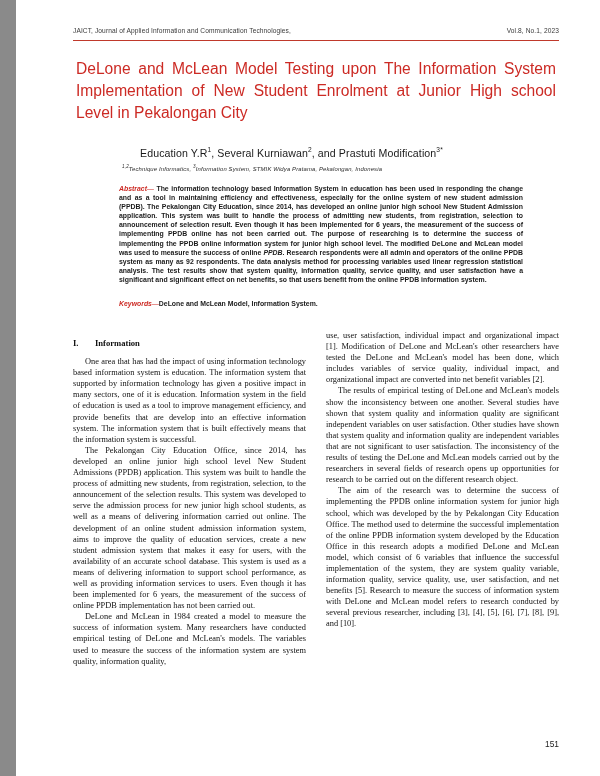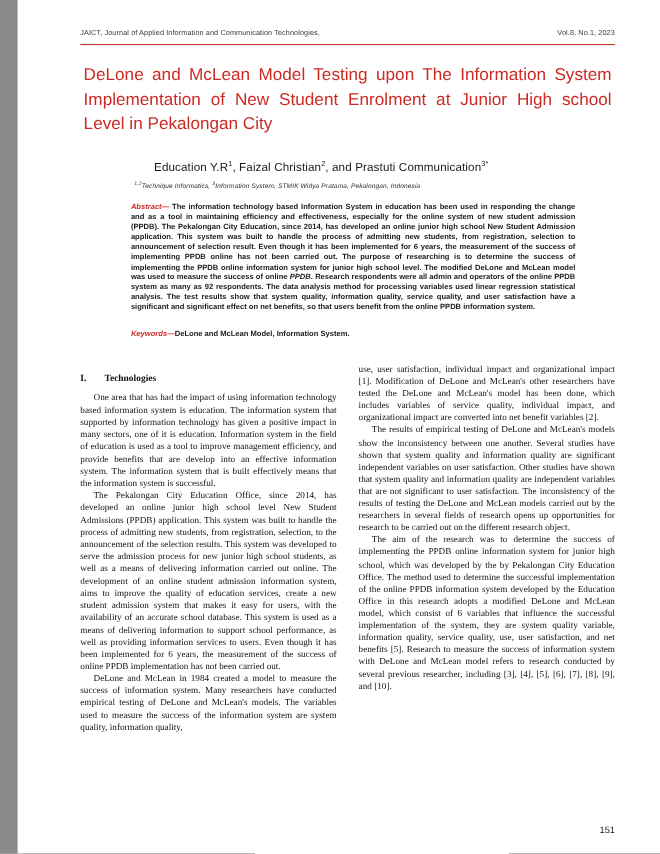--- a/index.html
+++ b/index.html
@@ -158,61 +158,61 @@
   .col p {
     margin: 0;
     text-indent: 12px;
   }
   .col p.noindent { text-indent: 0; }
 
   
   .folio {
     position: absolute;
     right: 57px;
-    bottom: 17px;
+    bottom: 27px;
     font-family: "Liberation Sans", "DejaVu Sans", sans-serif;
     font-size: 8.4px;
     color: #222222;
   }
 </style>
 </head>
 <body>
 
 <div class="page">
 
   <div class="runhead">
     <span>JAICT, Journal of Applied Information and Communication Technologies,</span>
     <span>Vol.8, No.1, 2023</span>
   </div>
   <div class="runhead-rule"></div>
 
   <h1 class="title">DeLone and McLean Model Testing upon The Information System Implementation of New Student Enrolment at Junior High school Level in Pekalongan City</h1>
 
   <div class="authors">
-    <span>Education Y.R</span><sup>1</sup><span>, </span><span>Faizal Christian</span><sup>2</sup><span>, and </span><span>Prastuti Communication</span><sup>3*</sup>
+    <span>Education Y.R</span><sup>1</sup><span>, </span><span>Several Kurniawan</span><sup>2</sup><span>, and </span><span>Prastuti Modification</span><sup>3*</sup>
   </div>
 
   <div class="affil">
     <sup>1,2</sup><span>Technique Informatics, </span><sup>3</sup><span>Information System, STMIK Widya Pratama, Pekalongan, Indonesia</span>
   </div>
 
   <div class="abstract">
     <span class="lead">Abstract—</span><span class="bodytext"> The information technology based Information System in education has been used in responding the change and as a tool in maintaining efficiency and effectiveness, especially for the online system of  new student admission (PPDB). The Pekalongan City Education, since 2014, has developed an online junior high school New Student Admission application. This system was built to handle the process of admitting new students, from registration, selection to announcement of selection result. Even though it has been implemented for 6 years, the measurement of the success of implementing PPDB online has not been carried out. The purpose of researching is to determine the success of implementing the PPDB online information system for junior high school level. The modified DeLone and McLean model was used to measure the success of online </span><em>PPDB</em><span class="bodytext">. Research respondents were all admin and operators of the online PPDB system as many as 92 respondents. The data analysis method for processing variables used linear regression statistical analysis. The test results show that system quality, information quality, service quality, and user satisfaction have a significant and significant effect on net benefits, so that users benefit from the online PPDB information system.</span>
   </div>
 
   <div class="keywords">
     <span class="lead">Keywords—</span><span>DeLone and McLean Model, Information System.</span>
   </div>
 
   <div class="columns">
 
     <div class="col">
       <div class="sec-head">
         <span class="sec-num">I.</span>
-        <span>Technologies</span>
+        <span>Information</span>
       </div>
       <p>One area that has had the impact of using information technology based information system is education. The information system that supported by information technology has given a positive impact in many sectors, one of it is education. Information system in the field of education is used as a tool to improve management efficiency, and provide benefits that are develop into an effective information system. The information system that is built effectively means that the information system is successful.</p>
       <p>The Pekalongan City Education Office, since 2014, has developed an online junior high school level New Student Admissions (PPDB) application. This system was built to handle the process of admitting new students, from registration, selection, to the announcement of the selection results. This system was developed to serve the admission process for new junior high school students, as well as a means of delivering information carried out online. The development of an online student admission information system, aims to improve the quality of education services, create a new student admission system that makes it easy for users, with the availability of an accurate school database. This system is used as a means of delivering information to support school performance, as well as providing information services to users. Even though it has been implemented for 6 years, the measurement of the success of online PPDB implementation has not been carried out.</p>
       <p>DeLone and McLean in 1984 created a model to measure the success of information system. Many researchers have conducted empirical testing of DeLone and McLean's models. The variables used to measure the success of the information system are system quality, information quality,</p>
     </div>
 
     <div class="col">
       <p class="noindent">use, user satisfaction, individual impact and organizational impact [1]. Modification of DeLone and McLean's other researchers have tested the DeLone and McLean's model has been done, which includes variables of service quality, individual impact, and organizational impact are converted into net benefit variables [2].</p>
       <p>The results of empirical testing of DeLone and McLean's models show the inconsistency between one another. Several studies have shown that system quality and information quality are significant independent variables on user satisfaction. Other studies have shown that system quality and information quality are independent variables that are not significant to user satisfaction. The inconsistency of the results of testing the DeLone and McLean models carried out by the researchers in several fields of research opens up opportunities for research to be carried out on the different research object.</p>
       <p>The aim of the research was to determine the success of implementing the PPDB online information system for junior high school, which was developed by the by Pekalongan City Education Office. The method used to determine the successful implementation of the online PPDB information system developed by the Education Office in this research adopts a modified DeLone and McLean model, which consist of 6 variables that influence the successful implementation of the system, they are system quality variable, information quality, service quality, use, user satisfaction, and net benefits [5]. Research to measure the success of information system with DeLone and McLean model refers to research conducted by several previous researcher, including [3], [4], [5], [6], [7], [8], [9], and [10].</p>

